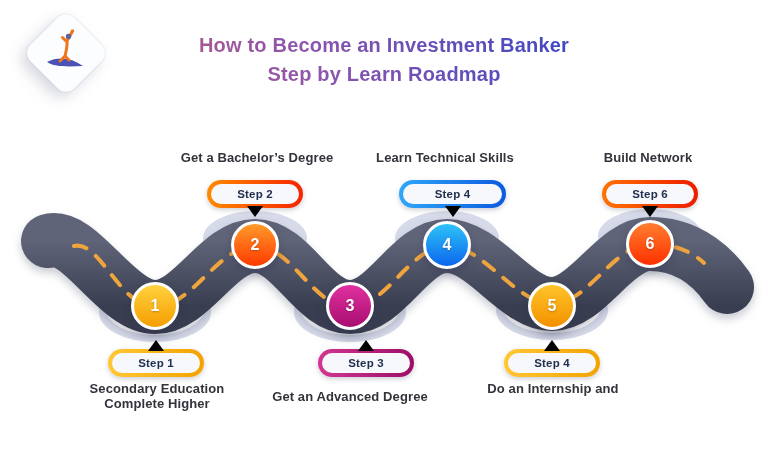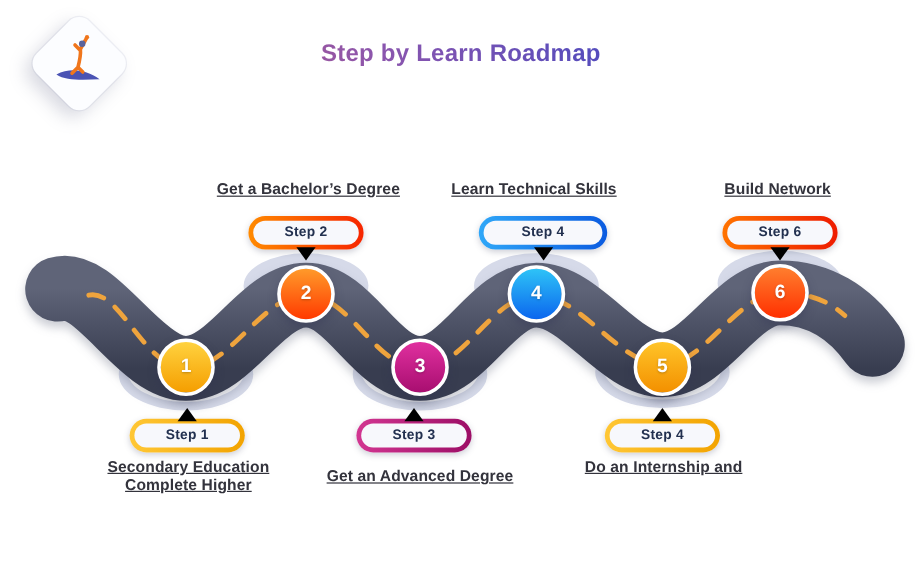--- a/index.html
+++ b/index.html
@@ -54,21 +54,21 @@
   .b1 .tail{border-bottom-color:#f2b200;}
   .b3 .tail{border-bottom-color:#bd1273;}
   .b5 .tail{border-bottom-color:#f2b200;}
   .b2 .tail{border-top-color:#f62500;}
   .b4 .tail{border-top-color:#0e63e8;}
   .b6 .tail{border-top-color:#ee1b00;}
 
   
   .step-label{position:absolute;text-align:center;font-size:13px;line-height:15px;
               font-weight:bold;color:#33333c;letter-spacing:.1px;}
-  .step-label span{display:block;text-decoration:underline;}
+  .step-label span{display:block;}
 </style>
 </head>
 <body>
 
 <div class="canvas">
 
   <svg class="road-layer" width="768" height="475" viewBox="0 0 768 475">
     <defs>
       <linearGradient id="roadGrad" x1="0" y1="0" x2="0" y2="1">
         <stop offset="0" stop-color="#5f6478"></stop>
@@ -106,20 +106,21 @@
     <div class="logo-diamond"></div>
     <svg class="logo-figure" width="44" height="48" viewBox="0 0 44 48">
       <path d="M3 36 C 14 30.5, 27 31.5, 39 40 C 26 40.5, 11 41.5, 3 36 Z" fill="#4a53b4"></path>
       <path d="M21 30 L16 35 M21 30 L25 34 M21 30 C 22.5 24, 23.5 20, 23 15 M23 15 L28 6 M23 16 L18.5 11.5" fill="none" stroke="#f0761c" stroke-width="3" stroke-linecap="round"></path>
       <circle cx="28.5" cy="5" r="1.8" fill="#f0761c"></circle>
       <circle cx="24.5" cy="10.5" r="2.7" fill="#5a639c"></circle>
     </svg>
   </div>
 
   <div class="title">
+    <div>How to Become an Investment Banker</div>
     <div>Step by Learn Roadmap</div>
   </div>
 
   <div class="num-circle c1" style="left:131px;top:282px;">
     <span>1</span>
     </div>
   <div class="num-circle c2" style="left:231px;top:221px;">
     <span>2</span>
     </div>
   <div class="num-circle c3" style="left:326px;top:282px;">
@@ -149,21 +150,21 @@
     <div class="pill-ring"></div>
     <div class="pill-inner">Step 6</div>
     <i class="tail"></i>
   </div>
 
   <div class="badge bottom b1" style="left:108px;top:349px;">
     <div class="pill-ring"></div>
     <div class="pill-inner">Step 1</div>
     <i class="tail"></i>
   </div>
-  <div class="badge bottom b3" style="left:297px;top:349px;">
+  <div class="badge bottom b3" style="left:318px;top:349px;">
     <div class="pill-ring"></div>
     <div class="pill-inner">Step 3</div>
     <i class="tail"></i>
   </div>
   <div class="badge bottom b5" style="left:504px;top:349px;">
     <div class="pill-ring"></div>
     <div class="pill-inner">Step 4</div>
     <i class="tail"></i>
   </div>
 

